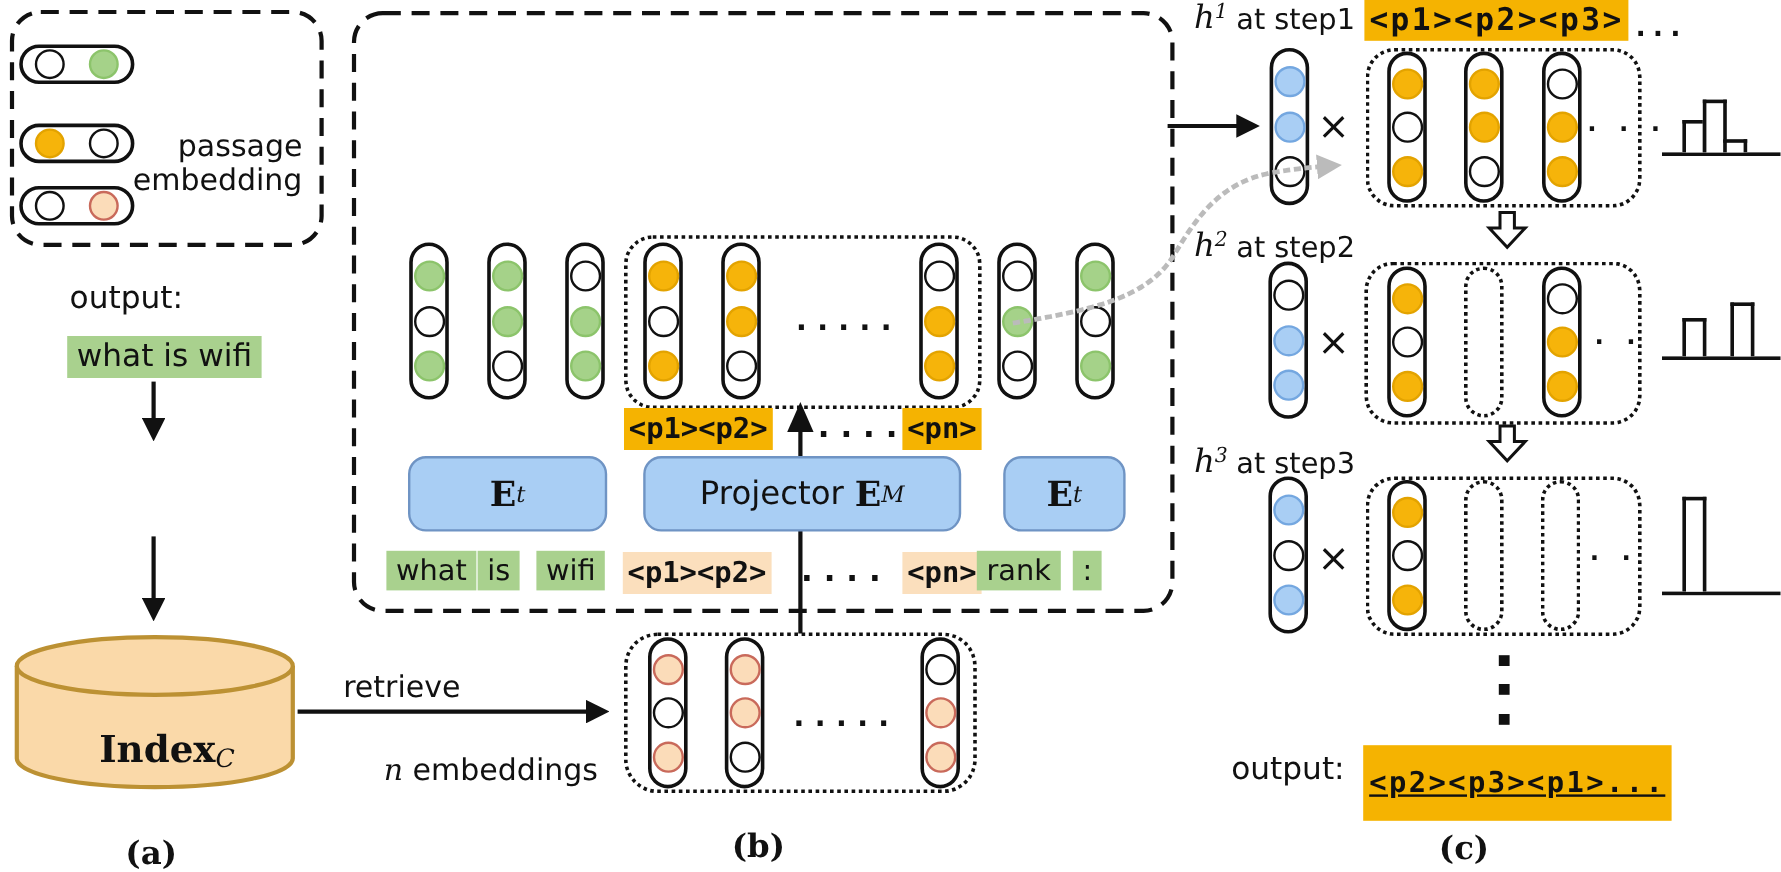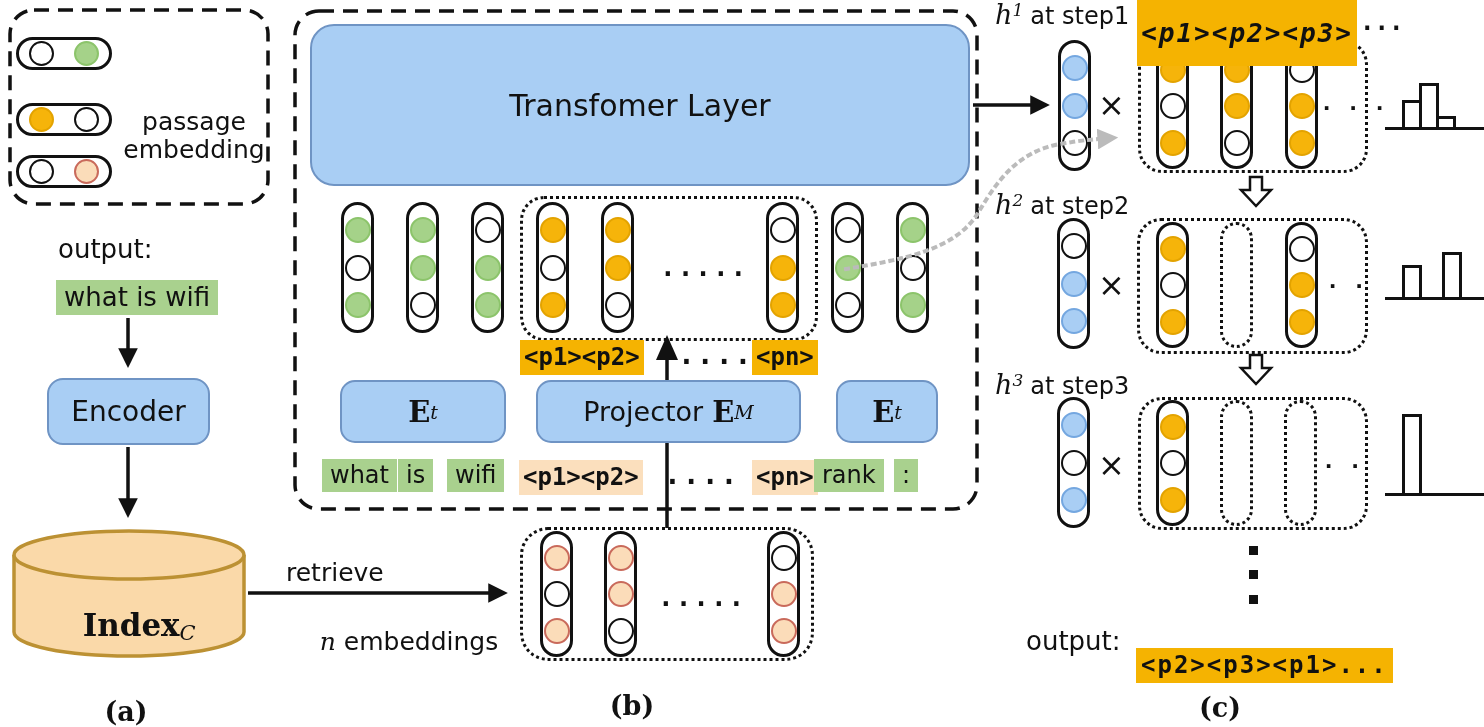--- a/index.html
+++ b/index.html
@@ -67,27 +67,24 @@
       <span class="circle" style="background: rgb(165, 210, 137); border-color: rgb(140, 196, 107);"></span>
     </div>
   <div class="pill-h" style="left:16px;top:103px;">
       <span class="circle" style="background: rgb(246, 180, 10); border-color: rgb(227, 163, 0);"></span>
       <span class="circle" style="background: rgb(255, 255, 255); border-color: rgb(17, 17, 17);"></span>
     </div>
   <div class="pill-h" style="left:16px;top:155px;">
       <span class="circle" style="background: rgb(255, 255, 255); border-color: rgb(17, 17, 17);"></span>
       <span class="circle" style="background: rgb(251, 220, 185); border-color: rgb(201, 106, 91);"></span>
     </div>
-  <div class="lbl" style="left:118px;top:108px;width:152px;text-align:center;font-size:25px;line-height:28px;white-space:normal;">passage embedding</div>
+  <div class="lbl" style="left:100px;top:108px;width:152px;text-align:right;font-size:25px;line-height:28px;white-space:normal;">passage embedding</div>
 
   <div class="lbl" style="left:58px;top:234px;font-size:26px;">output:</div>
   <div class="tok bg-g" style="left:56px;top:280px;font-size:26px;">what is wifi</div>
-  <div class="bluebox" style="left:47px;top:378px;width:163px;height:67px;border-radius:16px;">
-    <span style="font-size:28px;">Encoder</span>
-  </div>
 
   <svg class="layer content" style="left:10px;top:528px;" width="238" height="134" viewBox="0 0 238 134">
     <path d="M4,27 L4,104 A115,24 0 0 0 234,104 L234,27" fill="#FAD9A9" stroke="#BC9133" stroke-width="3.5"></path>
     <ellipse cx="119" cy="27" rx="115" ry="24" fill="#FAD9A9" stroke="#BC9133" stroke-width="3.5"></ellipse>
   </svg>
   <div class="lbl" style="left:10px;top:588px;width:238px;text-align:center;">
     <span class="bold-serif" style="font-size:31px;">Index</span><sub class="serif-i" style="font-size:21px;">C</sub>
   </div>
   <div class="cap" style="left:96px;top:696px;">(a)</div>
 
@@ -108,23 +105,20 @@
       <span class="circle" style="background: rgb(255, 255, 255); border-color: rgb(17, 17, 17);"></span>
     </div>
   <div class="pill-v short" style="left:767px;top:531px;">
       <span class="circle" style="background: rgb(255, 255, 255); border-color: rgb(17, 17, 17);"></span>
       <span class="circle" style="background: rgb(251, 220, 185); border-color: rgb(201, 106, 91);"></span>
       <span class="circle" style="background: rgb(251, 220, 185); border-color: rgb(201, 106, 91);"></span>
     </div>
   <div class="dots" style="left:658px;top:582px;font-size:26px;">.....</div>
   <div class="cap" style="left:602px;top:690px;">(b)</div>
 
-  <div class="bluebox" style="left:310px;top:24px;width:660px;height:162px;border-radius:24px;">
-    <span style="font-size:30px;">Transfomer Layer</span>
-  </div>
 
   <div class="pill-v" style="left:341px;top:202px;">
       <span class="circle" style="background: rgb(165, 210, 137); border-color: rgb(140, 196, 107);"></span>
       <span class="circle" style="background: rgb(255, 255, 255); border-color: rgb(17, 17, 17);"></span>
       <span class="circle" style="background: rgb(165, 210, 137); border-color: rgb(140, 196, 107);"></span>
     </div>
   <div class="pill-v" style="left:406px;top:202px;">
       <span class="circle" style="background: rgb(165, 210, 137); border-color: rgb(140, 196, 107);"></span>
       <span class="circle" style="background: rgb(165, 210, 137); border-color: rgb(140, 196, 107);"></span>
       <span class="circle" style="background: rgb(255, 255, 255); border-color: rgb(17, 17, 17);"></span>
@@ -186,21 +180,21 @@
   <div class="tok mono bg-p" style="left:519px;top:460px;">&lt;p1&gt;&lt;p2&gt;</div>
   <div class="dots" style="left:664px;top:458px;">....</div>
   <div class="tok mono bg-p" style="left:752px;top:460px;">&lt;pn&gt;</div>
   <div class="tok bg-g" style="left:814px;top:459px;">rank</div>
   <div class="tok bg-g" style="left:894px;top:459px;">:</div>
 
   <div class="step-h" style="left:995px;top:0px;">
     <span class="hname">h</span>
       <sub class="serif-i">1</sub>
     <span class="at">at step1</span>
-    <span class="mono big bg-o" style="padding:18px 4px;font-style:italic;">&lt;p1&gt;&lt;p2&gt;&lt;p3&gt;</span>
+    <span class="mono big bg-o" style="padding:2px 4px;">&lt;p1&gt;&lt;p2&gt;&lt;p3&gt;</span>
     <span class="mono" style="font-size:24px;margin:8px 0 0 3px;">...</span>
   </div>
   <div class="pill-v" style="left:1058px;top:40px;">
       <span class="circle" style="background: rgb(169, 206, 244); border-color: rgb(116, 167, 224);"></span>
       <span class="circle" style="background: rgb(169, 206, 244); border-color: rgb(116, 167, 224);"></span>
       <span class="circle" style="background: rgb(255, 255, 255); border-color: rgb(17, 17, 17);"></span>
     </div>
   <div class="lbl" style="left:1098px;top:86px;font-size:32px;">×</div>
   <div class="dotbox" style="left:1138px;top:40px;width:230px;height:133px;border-radius:24px;"></div>
   <div class="pill-v short" style="left:1156px;top:43px;">
@@ -276,21 +270,21 @@
   <div class="dots" style="left:1322px;top:448px;font-size:22px;letter-spacing:0;">. .</div>
   <div class="hist" style="left:1385px;top:408px;">
       <div class="hist-bar" style="height: 79px; margin-left: 17px;"></div>
     </div>
 
   <div class="sq" style="left:1249px;top:546px;"></div>
   <div class="sq" style="left:1249px;top:570px;"></div>
   <div class="sq" style="left:1249px;top:595px;"></div>
 
   <div class="lbl" style="left:1026px;top:626px;font-size:26px;">output:</div>
-  <div class="tok mono bg-o big" style="left:1136px;top:648px;padding:3px 5px;">&lt;p2&gt;&lt;p3&gt;&lt;p1&gt;...</div>
+  <div class="tok mono bg-o big" style="left:1136px;top:621px;padding:17px 5px;text-decoration:underline;">&lt;p2&gt;&lt;p3&gt;&lt;p1&gt;...</div>
   <div class="cap" style="left:1190px;top:692px;">(c)</div>
 
   <svg class="layer over" width="1484" height="727" viewBox="0 0 1484 727">
     <defs>
       <marker id="ah" viewBox="0 0 10 10" refX="7" refY="5" markerWidth="5.6" markerHeight="5.6" orient="auto-start-reverse">
         <path d="M0,0 L10,5 L0,10 z" fill="#111"></path>
       </marker>
       <marker id="gah" viewBox="0 0 10 10" refX="7" refY="5" markerWidth="5.2" markerHeight="5.2" orient="auto-start-reverse">
         <path d="M0,0 L10,5 L0,10 z" fill="#BBBBBB"></path>
       </marker>

